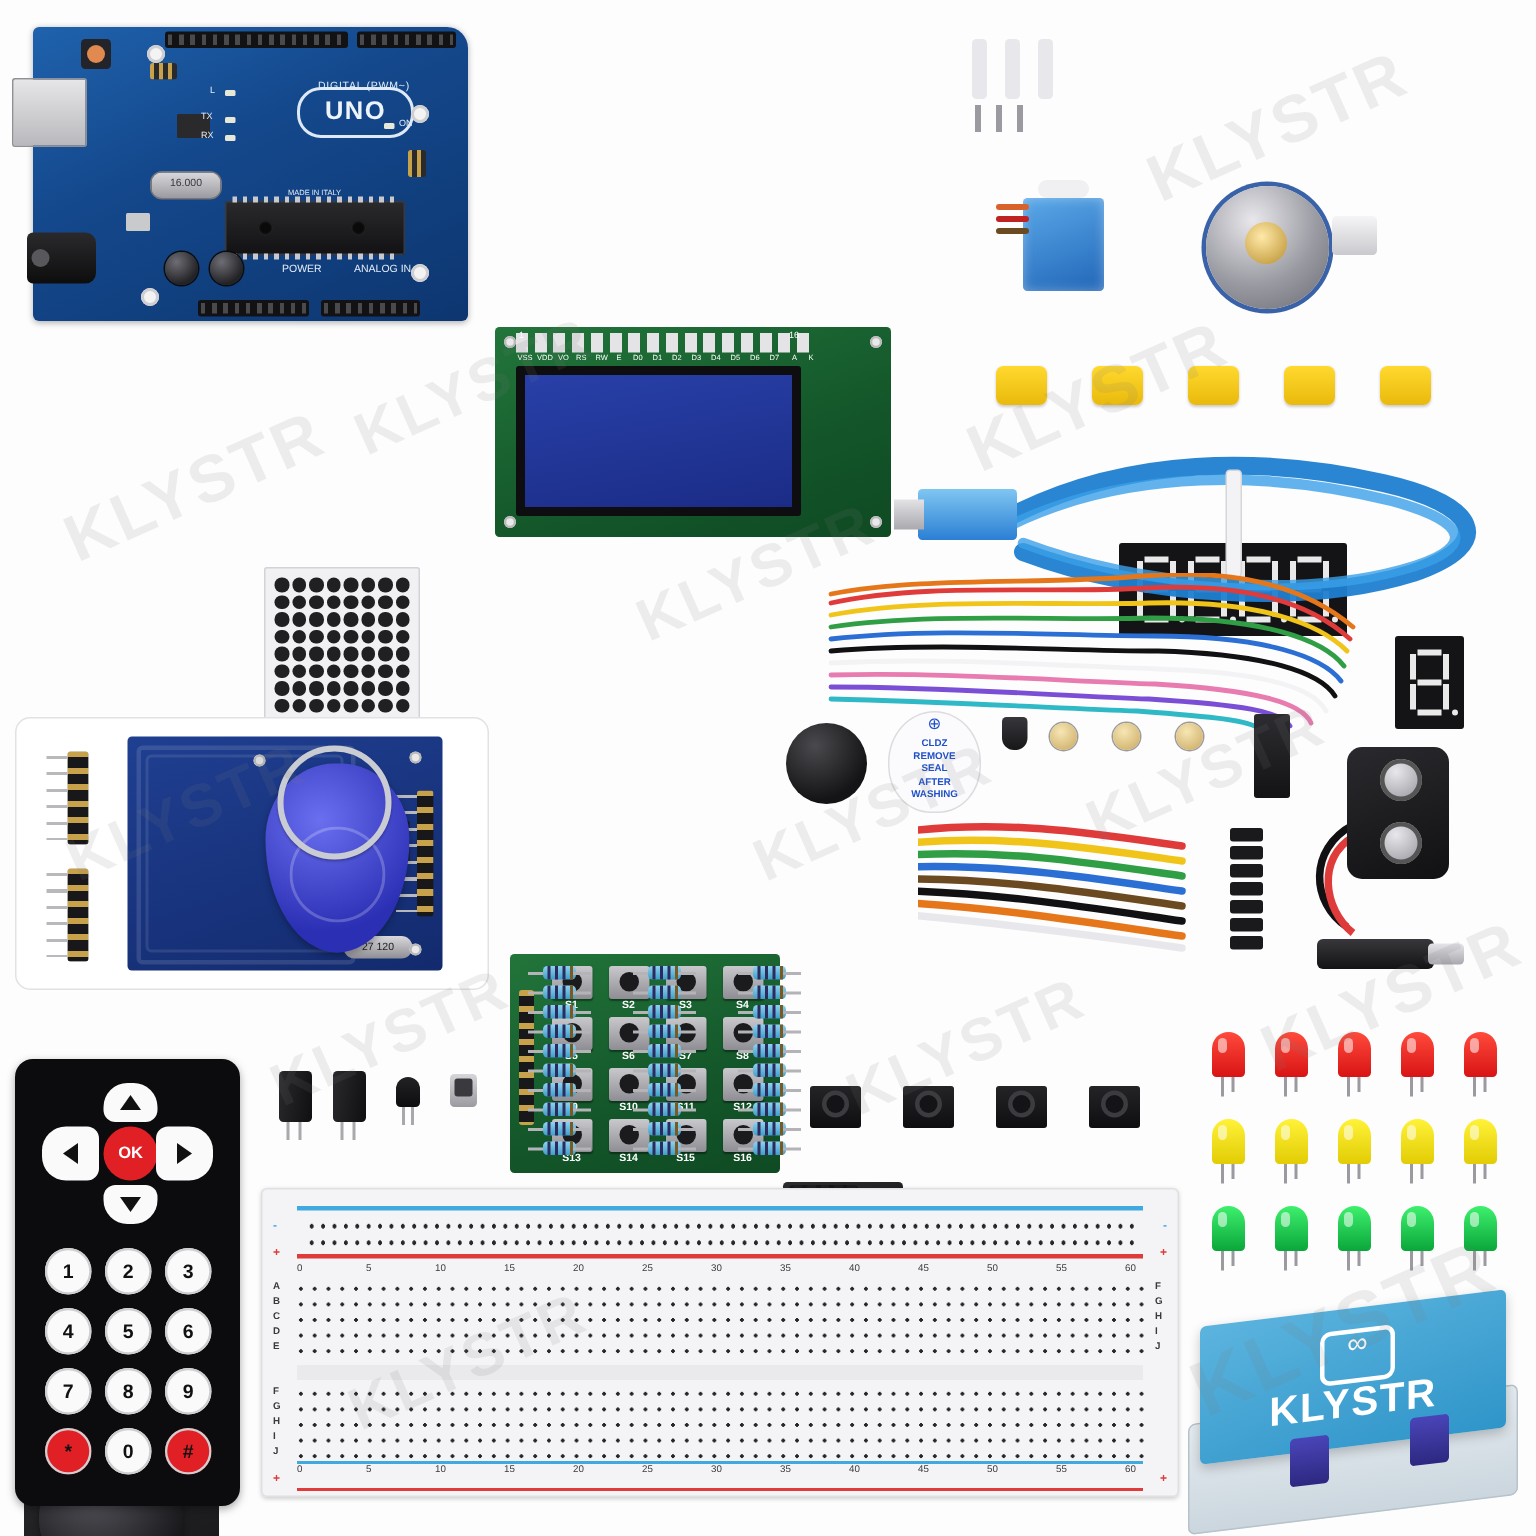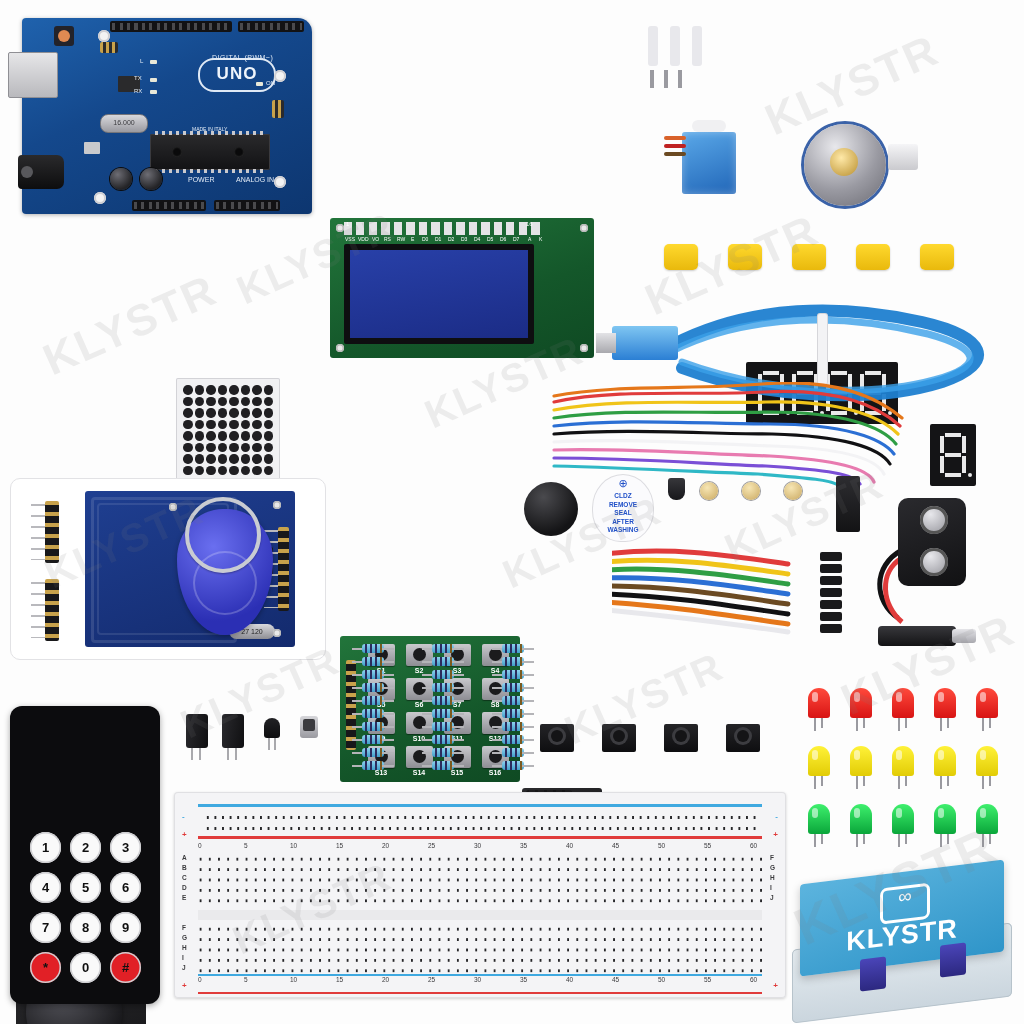--- a/index.html
+++ b/index.html
@@ -952,20 +952,35 @@
        background:linear-gradient(180deg,#d6d6da,#9a9aa0);">
     <div style="position:absolute;left:3px;top:3px;width:12px;height:12px;background:#3a3a3e;border-radius:2px;"></div>
   </div>
 
   <div class="it tact" style="left:540px;top:724px;"></div>
   <div class="it tact" style="left:602px;top:724px;"></div>
   <div class="it tact" style="left:664px;top:724px;"></div>
   <div class="it tact" style="left:726px;top:724px;"></div>
 
   <div class="it" id="remote">
+    <div class="pad">
+      <div class="pbtn" style="left:41px;top:0;width:36px;height:26px;border-radius:16px 16px 8px 8px;">
+        <span style="border-left:7px solid transparent;border-right:7px solid transparent;border-bottom:10px solid #111;" class="tri"></span>
+      </div>
+      <div class="pbtn" style="left:0;top:29px;width:38px;height:36px;border-radius:16px 8px 8px 16px;">
+        <span style="border-top:7px solid transparent;border-bottom:7px solid transparent;border-right:10px solid #111;" class="tri"></span>
+      </div>
+      <div class="ok">OK</div>
+      <div class="pbtn" style="right:0;top:29px;width:38px;height:36px;border-radius:8px 16px 16px 8px;">
+        <span style="border-top:7px solid transparent;border-bottom:7px solid transparent;border-left:10px solid #111;" class="tri"></span>
+      </div>
+      <div class="pbtn" style="left:41px;bottom:0;width:36px;height:26px;border-radius:8px 8px 16px 16px;">
+        <span style="border-left:7px solid transparent;border-right:7px solid transparent;border-top:10px solid #111;" class="tri"></span>
+      </div>
+    </div>
     <div class="nbtn" style="left:20px;top:126px;">1</div>
     <div class="nbtn" style="left:60px;top:126px;">2</div>
     <div class="nbtn" style="left:100px;top:126px;">3</div>
     <div class="nbtn" style="left:20px;top:166px;">4</div>
     <div class="nbtn" style="left:60px;top:166px;">5</div>
     <div class="nbtn" style="left:100px;top:166px;">6</div>
     <div class="nbtn" style="left:20px;top:206px;">7</div>
     <div class="nbtn" style="left:60px;top:206px;">8</div>
     <div class="nbtn" style="left:100px;top:206px;">9</div>
     <div class="nbtn red" style="left:20px;top:246px;">*</div>

